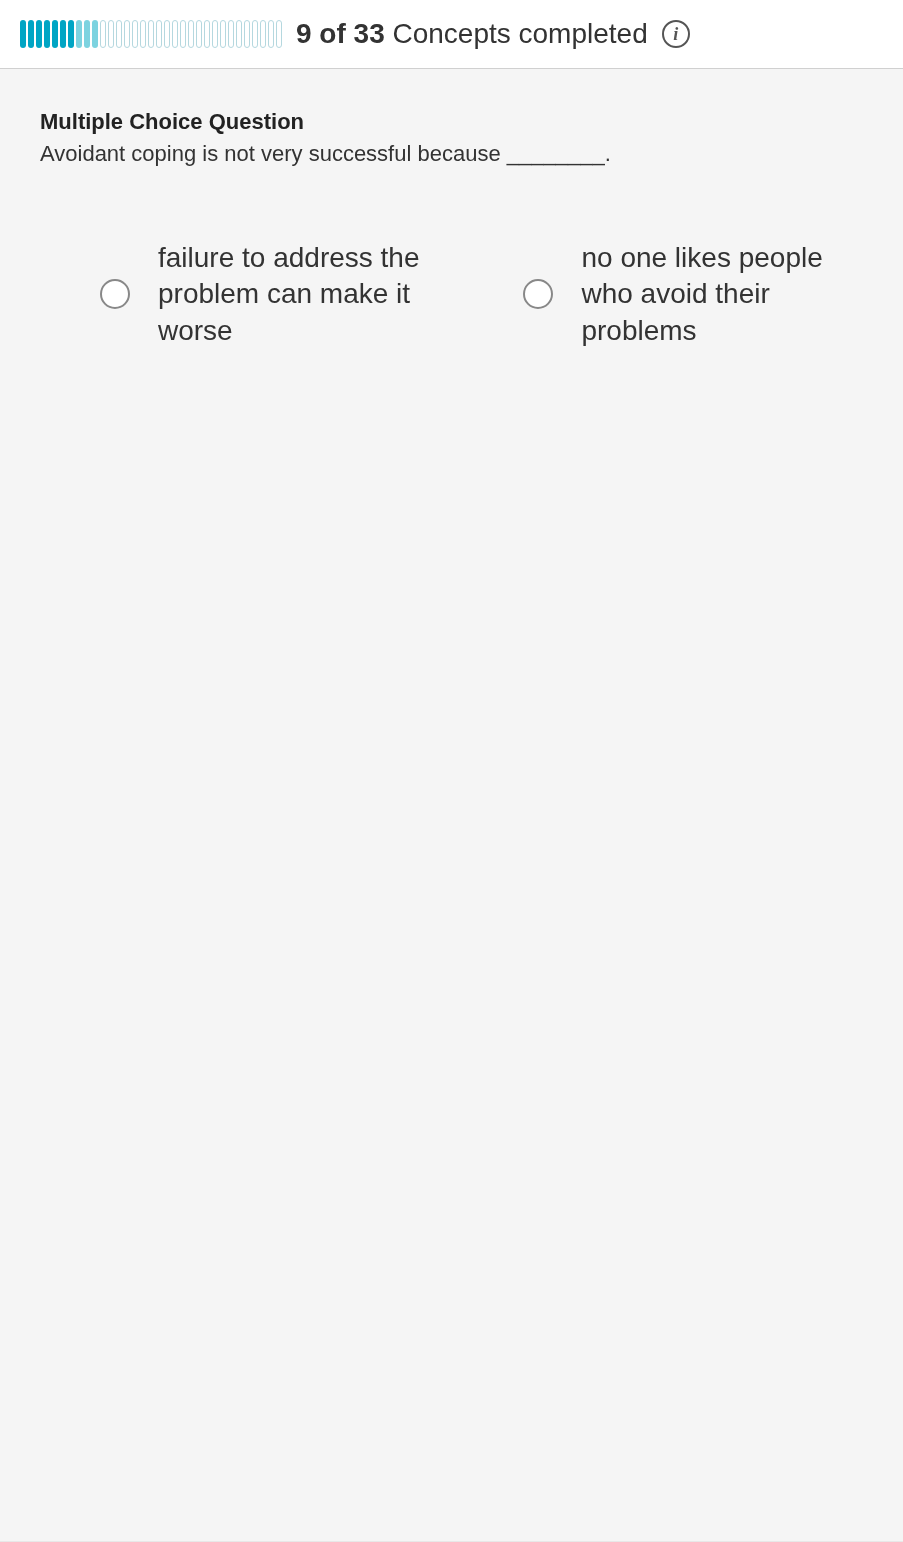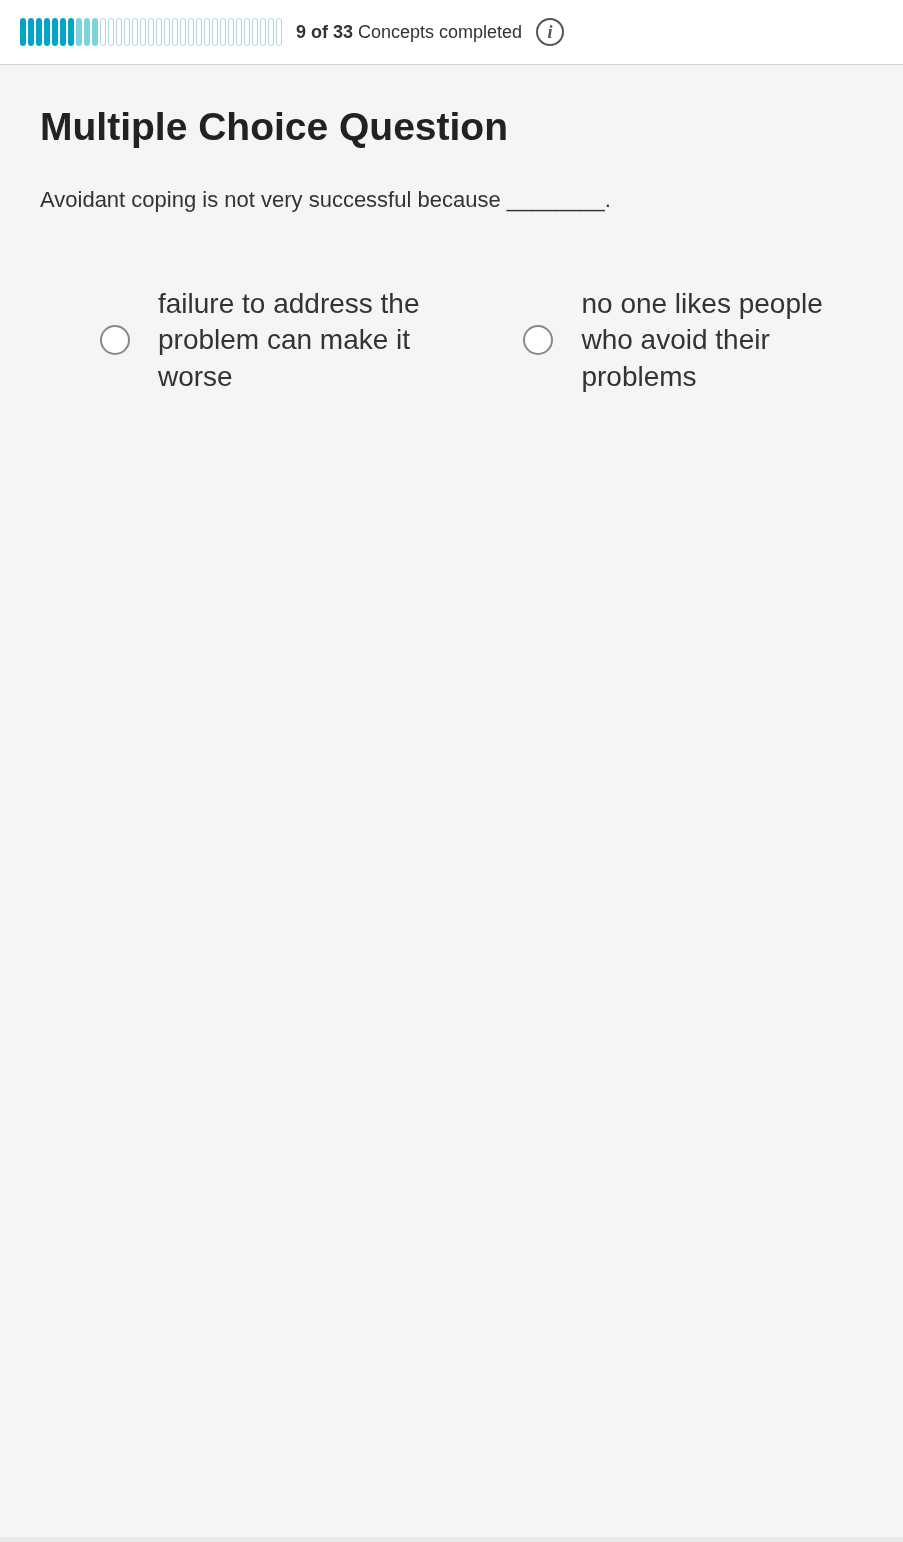--- a/index.html
+++ b/index.html
@@ -37,21 +37,21 @@
     background: #00a5c4;
   }
   .tick.partial {
     background: #7dd3e0;
   }
   .tick.empty {
     background: #fff;
     border: 1px solid #b5d8df;
   }
   .progress-text {
-    font-size: 18px;
+    font-size: 28px;
     color: #333;
   }
   .progress-text .bold {
     font-weight: 600;
   }
   .info-icon {
     width: 28px;
     height: 28px;
     border: 2px solid #555;
     border-radius: 50%;
@@ -64,24 +64,24 @@
     font-size: 18px;
     color: #555;
     cursor: pointer;
   }
   .content {
     background: #f5f5f5;
     padding: 40px 40px 40px 40px;
     height: calc(100% - 70px);
   }
   .question-title {
-    font-size: 39px;
+    font-size: 22px;
     font-weight: 700;
     color: #222;
-    margin-bottom: 36px;
+    margin-bottom: 4px;
   }
   .question-prompt {
     font-size: 22px;
     color: #333;
     margin-bottom: 70px;
     line-height: 1.4;
   }
   .options {
     padding-left: 60px;
     display: flex;

